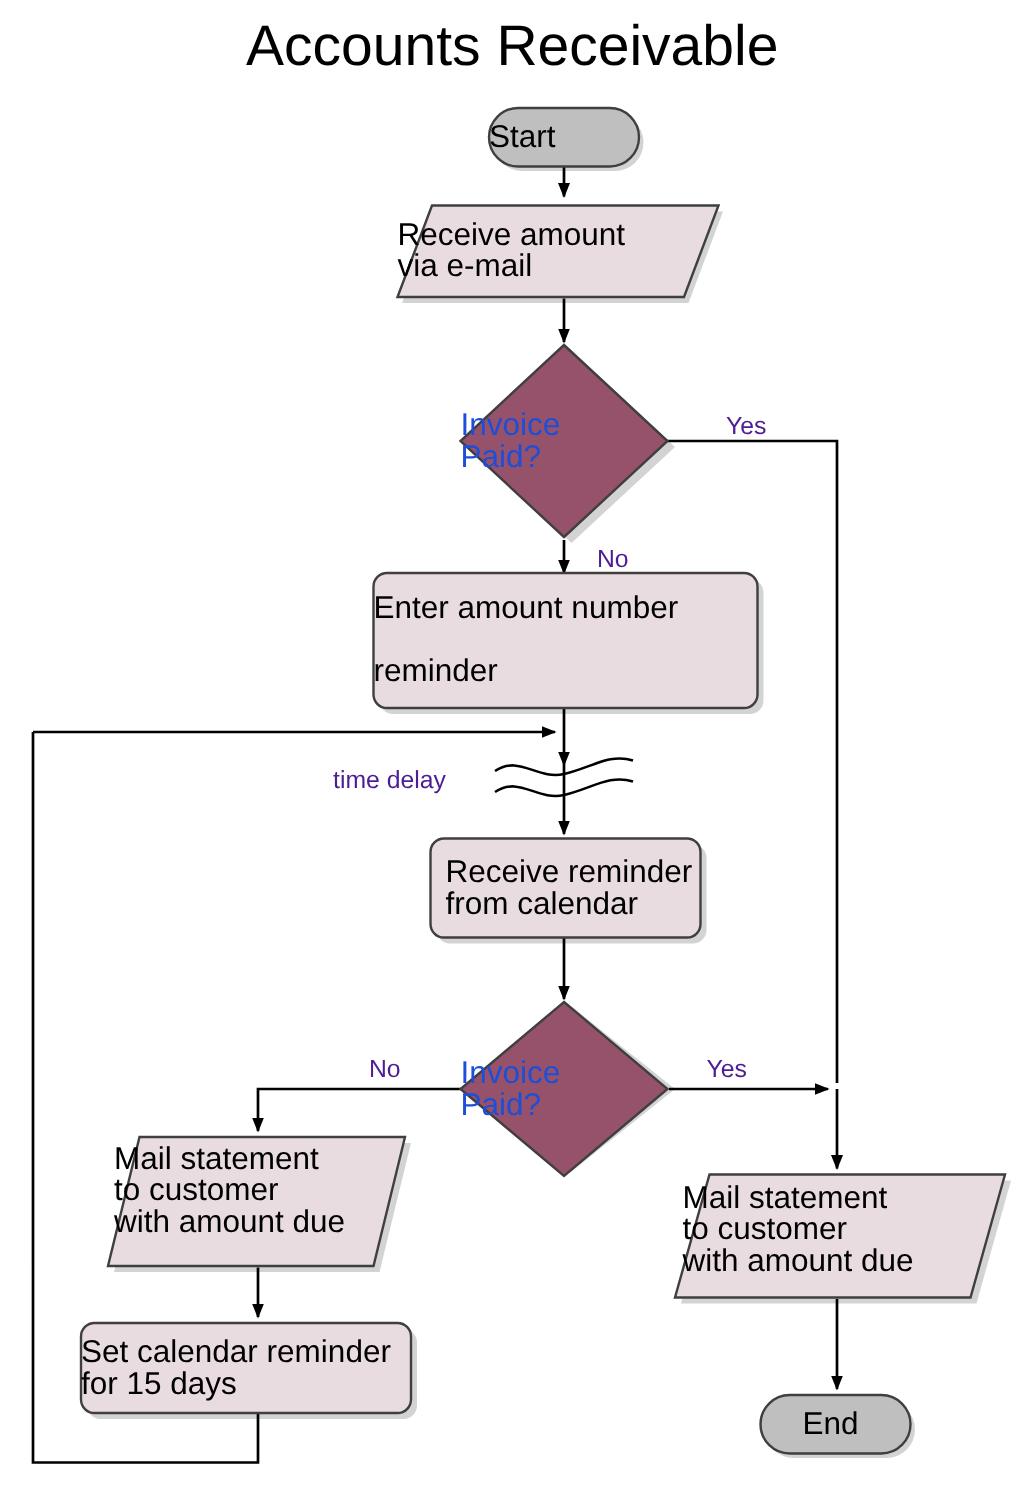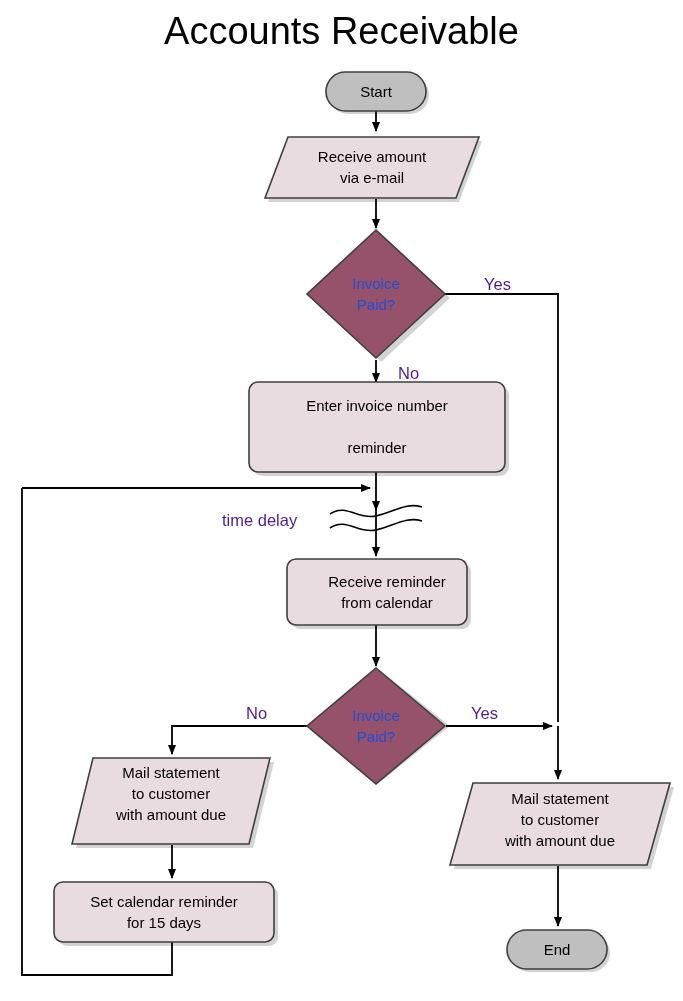--- a/index.html
+++ b/index.html
@@ -31,22 +31,21 @@
     width: 683px;
     text-align: center;
     font-size: 38px;
     font-weight: normal;
     color: #000000;
     font-family: "Liberation Sans", sans-serif;
     letter-spacing: 0px;
   }
   .node-label {
     position: absolute;
-    text-align: center;
-    font-size: 15px;
+    font-size: 21px;
     line-height: 21px;
     color: #000000;
     white-space: pre;
     pointer-events: none;
     font-family: "Liberation Sans", sans-serif;
   }
   .node-label.light {
     color: #1d4ed8;
   }
   .edge-label {
@@ -136,35 +135,35 @@
       <rect x="507" y="930" width="100" height="39" rx="19.5" ry="19.5" fill="#BFBFBF"></rect>
     </g>
   </svg>
 
   <div class="node-label" style="left:326px; top:81px; width:100px;">Start</div>
 
   <div class="node-label" style="left:265px; top:146px; width:214px;"><span>Receive amount</span><br><span>via e-mail</span></div>
 
   <div class="node-label light" style="left:307px; top:273px; width:138px;"><span>Invoice</span><br><span>Paid?</span></div>
 
-  <div class="node-label" style="left:249px; top:395px; width:256px;"><span>Enter invoice number</span><br><br><span>reminder</span></div>
+  <div class="node-label" style="left:249px; top:395px; width:256px;"><span>Enter amount number</span><br><br><span>reminder</span></div>
 
   <div class="edge-label" style="left:222px; top:511px;">time delay</div>
 
   <div class="node-label" style="left:297px; top:571px; width:180px;"><span>Receive reminder</span><br><span>from calendar</span></div>
 
   <div class="node-label light" style="left:307px; top:705px; width:138px;"><span>Invoice</span><br><span>Paid?</span></div>
 
   <div class="node-label" style="left:76px; top:762px; width:190px;"><span>Mail statement</span><br><span>to customer</span><br><span>with amount due</span></div>
 
   <div class="node-label" style="left:54px; top:891px; width:220px;"><span>Set calendar reminder</span><br><span>for 15 days</span></div>
 
   <div class="node-label" style="left:455px; top:788px; width:210px;"><span>Mail statement</span><br><span>to customer</span><br><span>with amount due</span></div>
 
-  <div class="node-label" style="left:507px; top:939px; width:100px;">End</div>
+  <div class="node-label" style="left:507px; top:939px; width:100px;padding-left:28px;">End</div>
 
   <div class="edge-label" style="left:484px; top:275px;">Yes</div>
   <div class="edge-label" style="left:398px; top:364px;">No</div>
   <div class="edge-label" style="left:246px; top:704px;">No</div>
   <div class="edge-label" style="left:471px; top:704px;">Yes</div>
 
   <div class="hit" style="left:326px; top:72px; width:100px; height:39px;"></div>
   <div class="hit" style="left:265px; top:137px; width:214px; height:61px;"></div>
   <div class="hit" style="left:307px; top:230px; width:138px; height:128px;"></div>
   <div class="hit" style="left:249px; top:382px; width:256px; height:90px;"></div>

